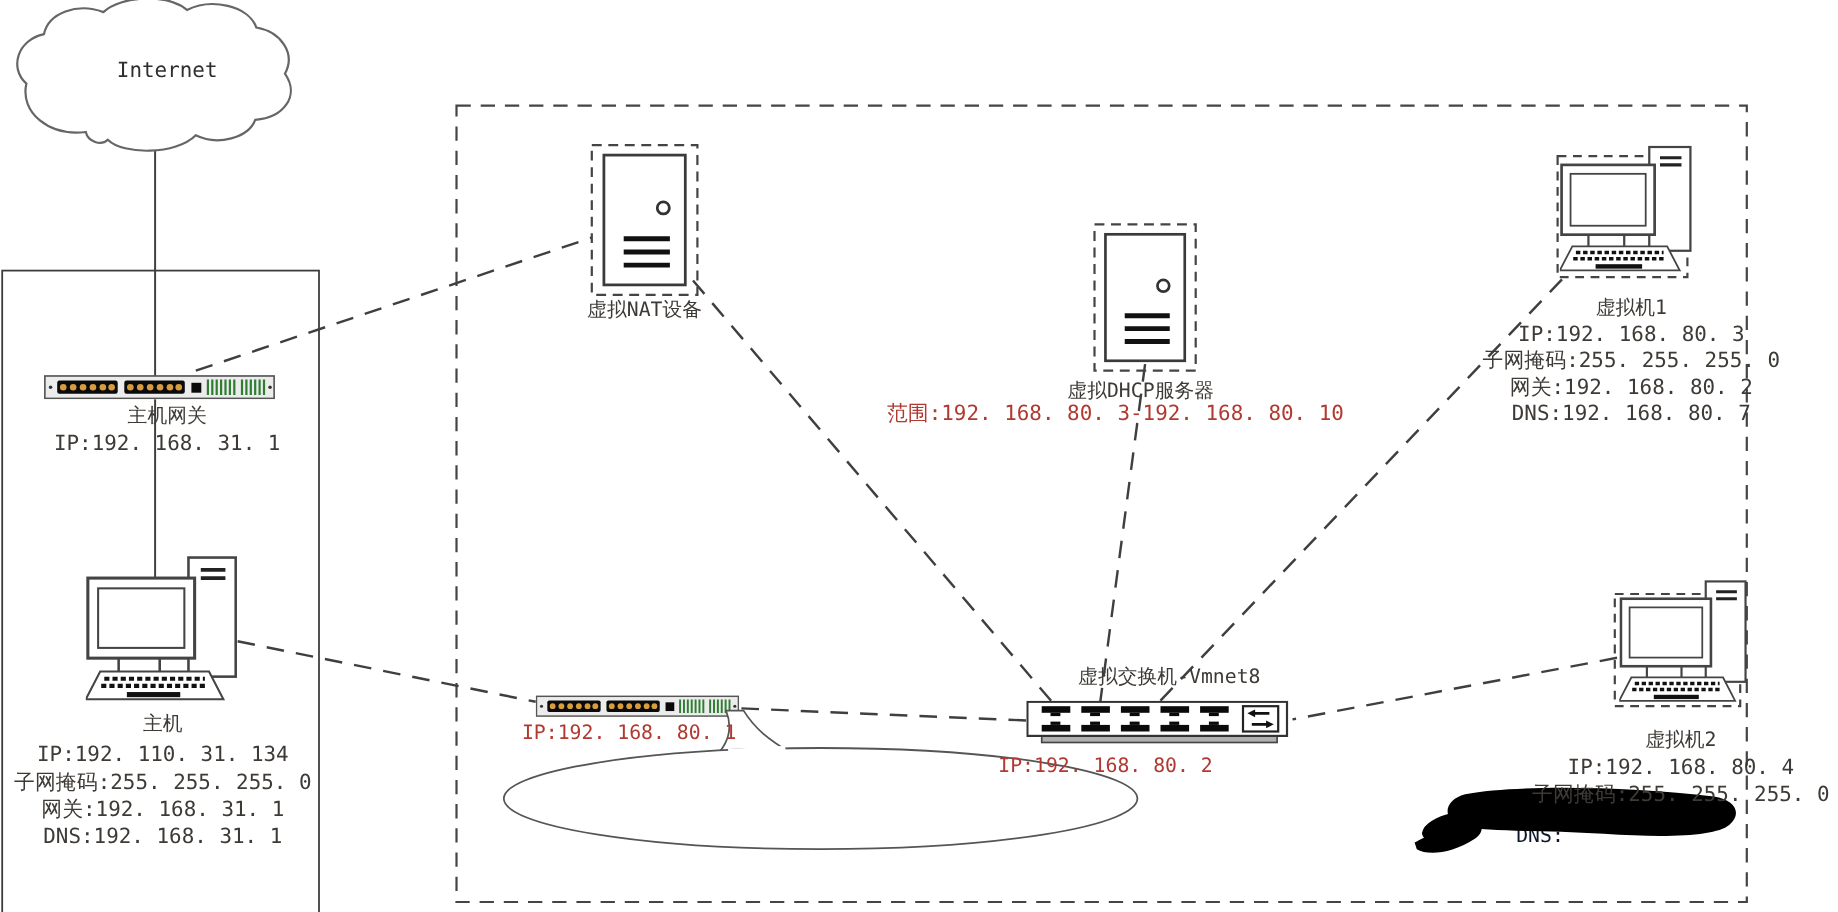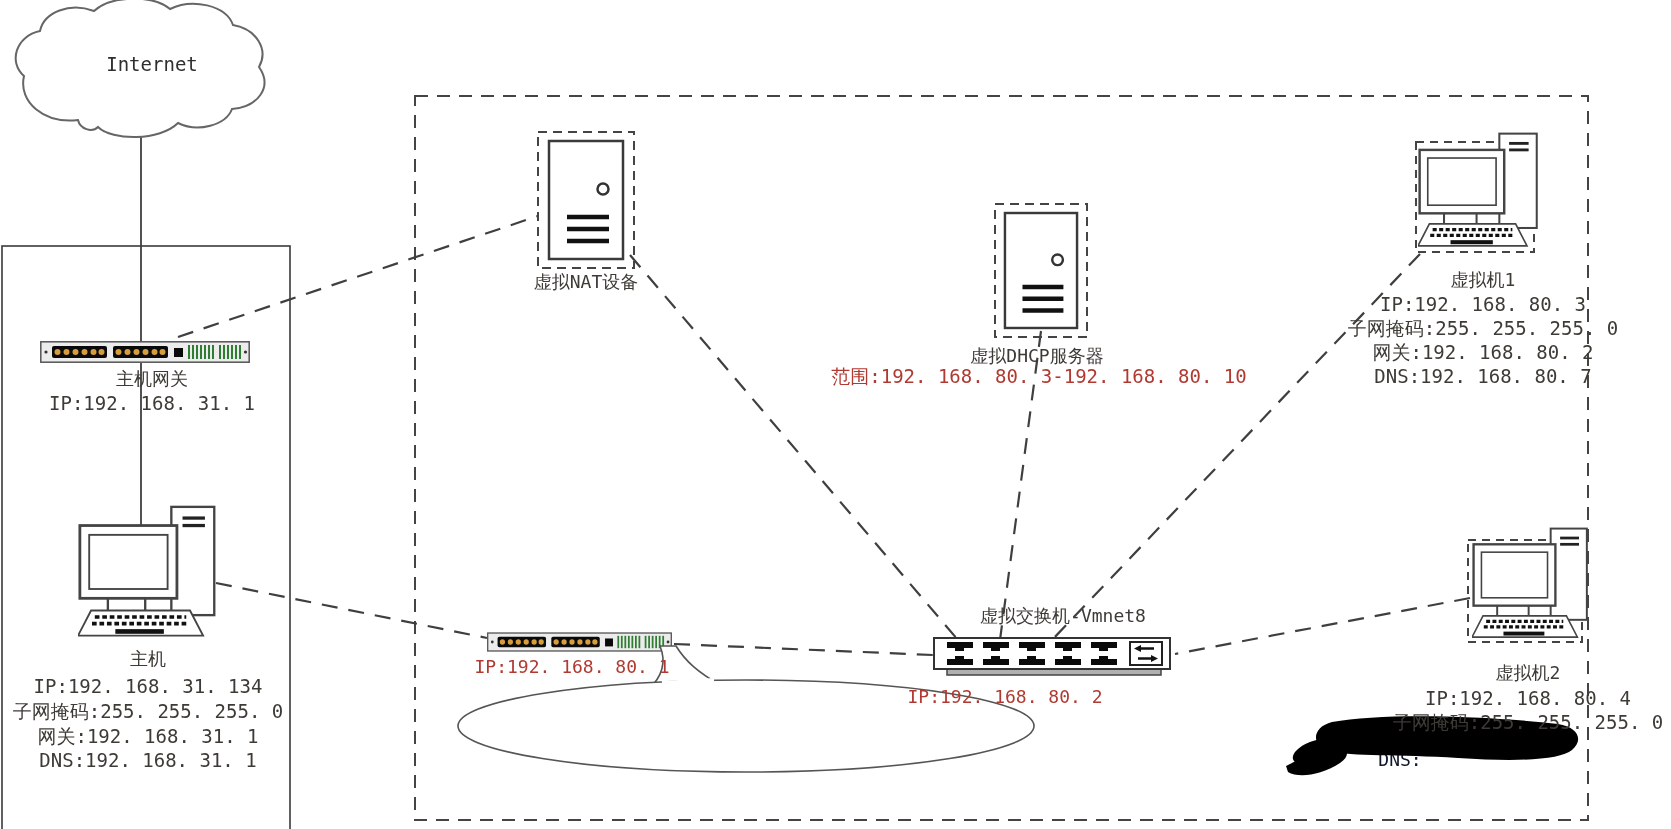--- a/index.html
+++ b/index.html
@@ -151,29 +151,29 @@
       <line x1="662" y1="683" x2="714" y2="680" stroke="#fff" stroke-width="4"></line>
     </g>
   </svg>
 
   <div class="t s19" style="left:152px;top:54px;color:#2f2f2f">Internet</div>
 
   <div class="t s20" style="left:152px;top:369px">主机网关</div>
   <div class="t s19" style="left:152px;top:393px">IP:192. 168. 31. 1</div>
 
   <div class="t s20" style="left:148px;top:649px">主机</div>
-  <div class="t s19" style="left:148px;top:676px">IP:192. 168. 31. 134</div>
+  <div class="t s19" style="left:148px;top:676px">IP:192. 110. 31. 134</div>
   <div class="t s19" style="left:148px;top:701px">子网掩码:255. 255. 255. 0</div>
   <div class="t s19" style="left:148px;top:726px">网关:192. 168. 31. 1</div>
   <div class="t s19" style="left:148px;top:750px">DNS:192. 168. 31. 1</div>
 
   <div class="t s20" style="left:586px;top:272px">虚拟NAT设备</div>
 
   <div class="t s20" style="left:1037px;top:346px">虚拟DHCP服务器</div>
-  <div class="t s19 red" style="left:1039px;top:366px">范围:192. 168. 80. 3-192. 168. 80. 10</div>
+  <div class="t s19 red" style="left:1014px;top:366px">范围:192. 168. 80. 3-192. 168. 80. 10</div>
 
   <div class="t s20" style="left:1483px;top:270px">虚拟机1</div>
   <div class="t s19" style="left:1483px;top:294px">IP:192. 168. 80. 3</div>
   <div class="t s19" style="left:1483px;top:318px">子网掩码:255. 255. 255. 0</div>
   <div class="t s19" style="left:1483px;top:342px">网关:192. 168. 80. 2</div>
   <div class="t s19" style="left:1483px;top:366px">DNS:192. 168. 80. 7</div>
 
   <div class="t s20 red" style="left:572px;top:657px">IP:192. 168. 80. 1</div>
 
   <div class="t s20" style="left:1063px;top:606px">虚拟交换机-Vmnet8</div>

